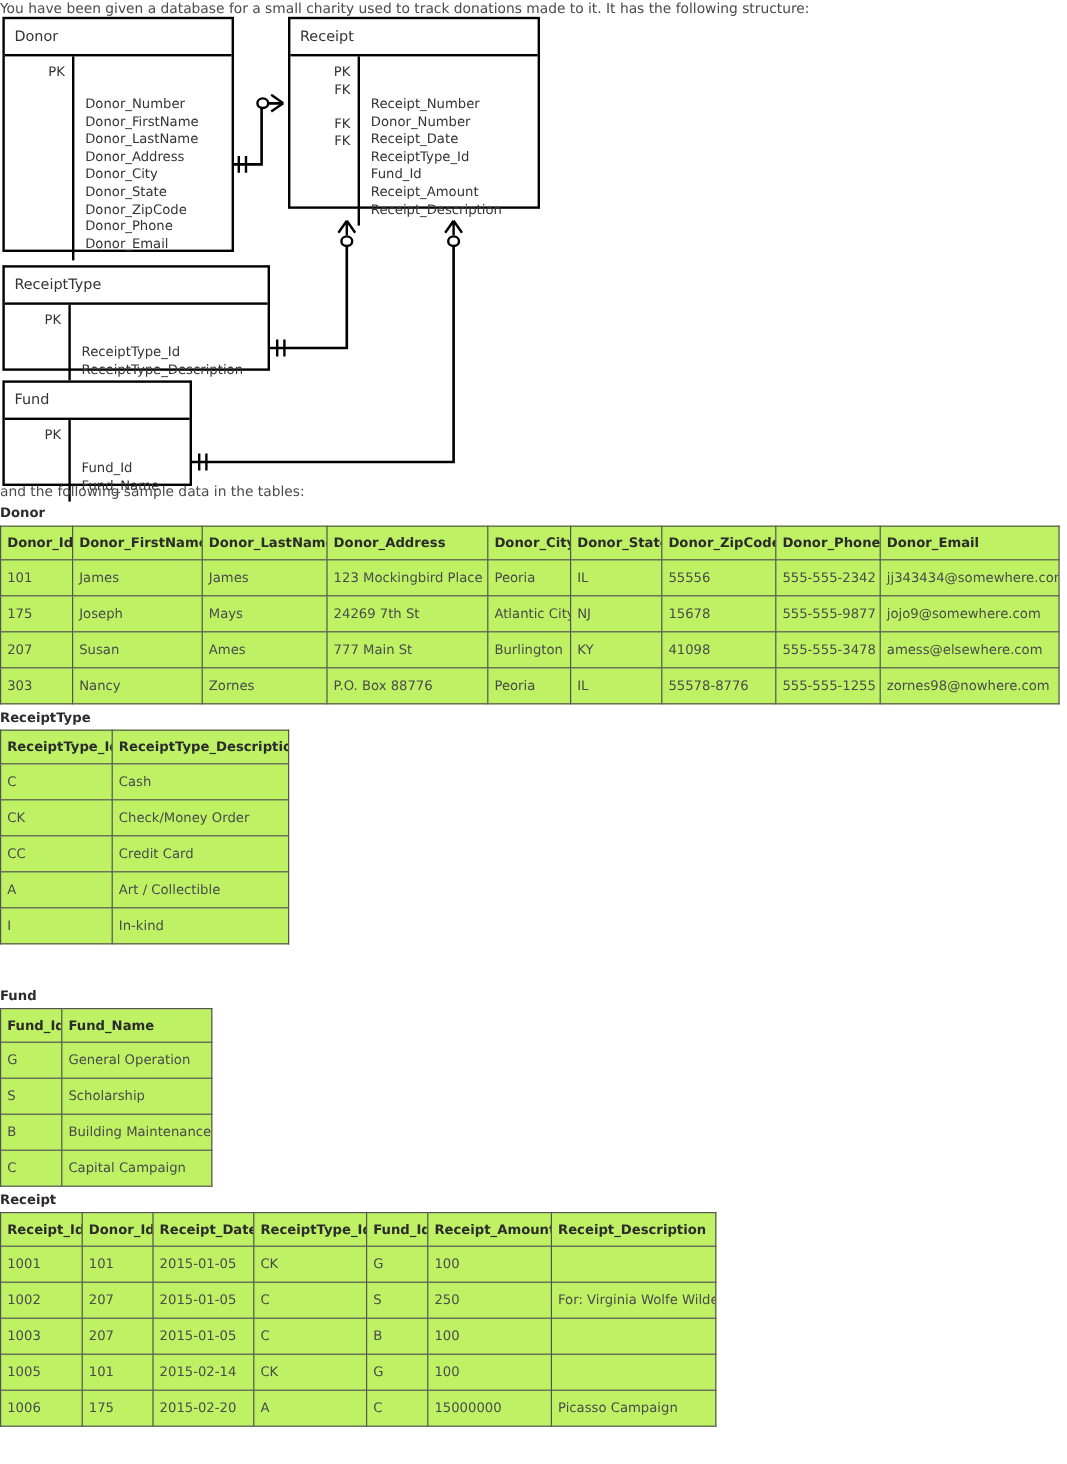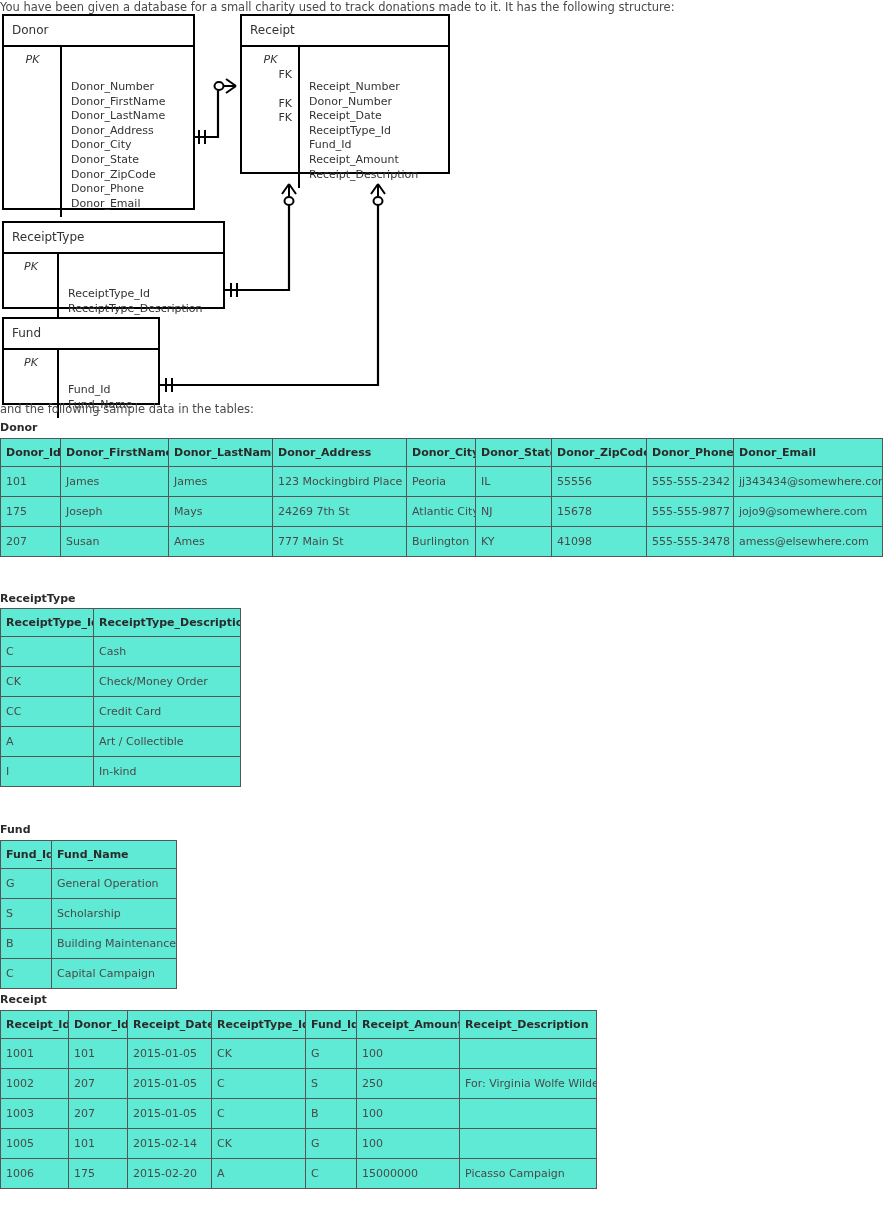--- a/index.html
+++ b/index.html
@@ -52,21 +52,21 @@
   .key-col {
     border-right: 2px solid #000;
     padding: 6px 6px 6px 7px;
     font-size: 11px;
     color: #333;
     line-height: 14.6px;
     min-width: 58px;
     text-align: right;
   }
   .key-col .k { display: block; }
-  .key-col .k.pk { text-align: center; font-style: italic; }
+  .key-col .k.pk { text-align: right; }
   .key-col .k.blank { visibility: hidden; }
   .attr-col {
     padding: 6px 8px 6px 9px;
     font-size: 11px;
     color: #333;
     line-height: 14.6px;
     flex: 1;
     margin-top: 27px;
   }
   .attr-col .a { display: block; white-space: nowrap; }
@@ -81,21 +81,21 @@
 
   .tbl-label {
     position: absolute;
     font-size: 11px;
     font-weight: bold;
     color: #2b2b2b;
   }
   table.data {
     position: absolute;
     border-collapse: collapse;
-    background: #5eead4;
+    background: #bef264;
     table-layout: fixed;
   }
   table.data th, table.data td {
     border: 1px solid #555;
     text-align: left;
     vertical-align: middle;
     padding: 0 5px;
     font-size: 11px;
     overflow: hidden;
     white-space: nowrap;
@@ -294,20 +294,31 @@
       <td>207</td>
       <td>Susan</td>
       <td>Ames</td>
       <td>777 Main St</td>
       <td>Burlington</td>
       <td>KY</td>
       <td>41098</td>
       <td>555-555-3478</td>
       <td>amess@elsewhere.com</td>
     </tr>
+    <tr>
+      <td>303</td>
+      <td>Nancy</td>
+      <td>Zornes</td>
+      <td>P.O. Box 88776</td>
+      <td>Peoria</td>
+      <td>IL</td>
+      <td>55578-8776</td>
+      <td>555-555-1255</td>
+      <td>zornes98@nowhere.com</td>
+    </tr>
   </tbody>
 </table>
 
 <div class="tbl-label" style="left:0px; top:592px;">ReceiptType</div>
 <table class="data" style="left:0px; top:608px; width:240px;">
   <colgroup>
       <col style="width:93px">
       <col style="width:147px">
     </colgroup>
   <thead>

